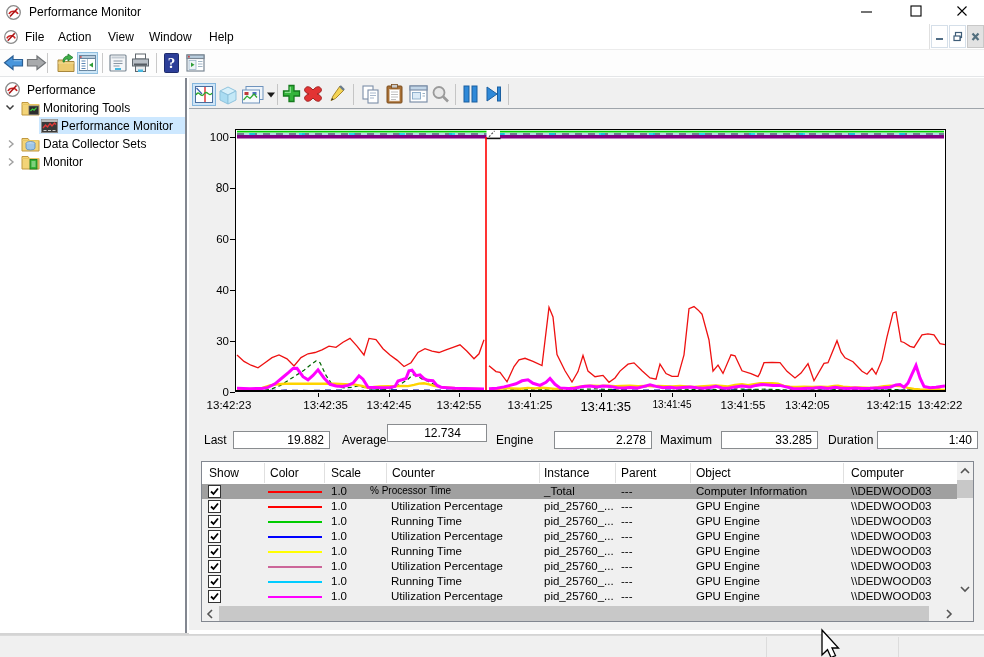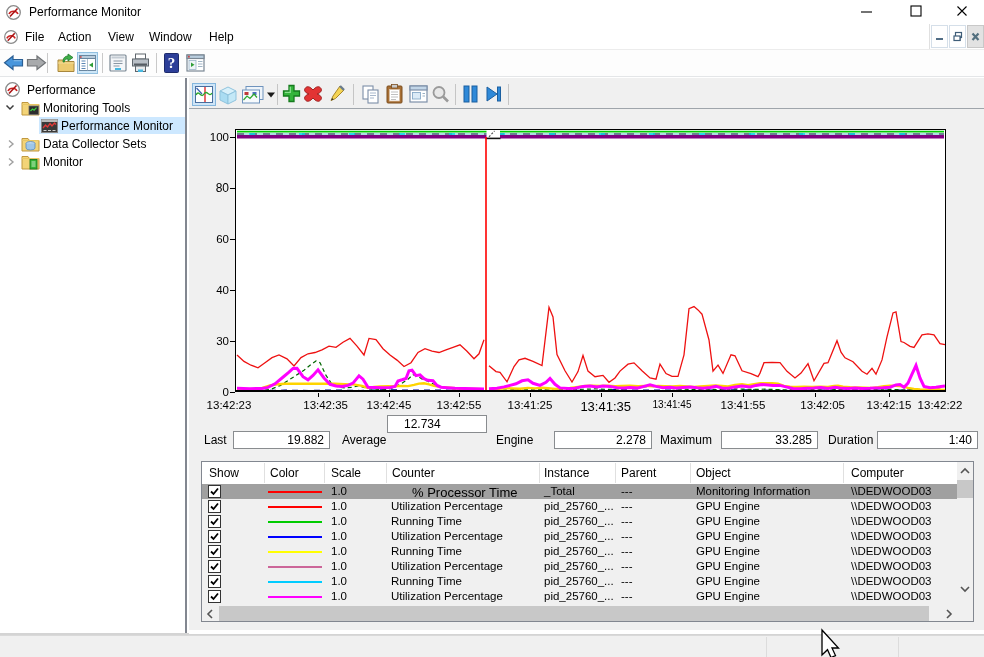--- a/index.html
+++ b/index.html
@@ -253,21 +253,21 @@
 <div class="abs" style="left:230px;top:341px;width:5px;height:1px;background:#000"></div>
 <div class="abs" style="left:230px;top:392px;width:5px;height:1px;background:#000"></div>
 <div class="abs" style="left:199px;top:399px;width:60px;text-align:center;font-size:11.5px">13:42:23</div>
 <div class="abs" style="left:288px;top:399px;width:60px;text-align:right;font-size:11.5px">13:42:35</div>
 <div class="abs" style="left:359px;top:399px;width:60px;text-align:center;font-size:11.5px">13:42:45</div>
 <div class="abs" style="left:429px;top:399px;width:60px;text-align:center;font-size:11.5px">13:42:55</div>
 <div class="abs" style="left:500px;top:399px;width:60px;text-align:center;font-size:11.5px">13:41:25</div>
 <div class="abs" style="left:571px;top:399px;width:60px;text-align:right;font-size:13px">13:41:35</div>
 <div class="abs" style="left:642px;top:399px;width:60px;text-align:center;font-size:10px">13:41:45</div>
 <div class="abs" style="left:713px;top:399px;width:60px;text-align:center;font-size:11.5px">13:41:55</div>
-<div class="abs" style="left:785px;top:399px;width:60px;text-align:right;font-size:11.5px">13:42:05</div>
+<div class="abs" style="left:785px;top:399px;width:60px;text-align:left;font-size:11.5px">13:42:05</div>
 <div class="abs" style="left:859px;top:399px;width:60px;text-align:center;font-size:11.5px">13:42:15</div>
 <div class="abs" style="left:910px;top:399px;width:60px;text-align:center;font-size:11.5px">13:42:22</div>
 <div class="abs" style="left:318px;top:393px;width:1px;height:4px;background:#000"></div>
 <div class="abs" style="left:389px;top:393px;width:1px;height:4px;background:#000"></div>
 <div class="abs" style="left:459px;top:393px;width:1px;height:4px;background:#000"></div>
 <div class="abs" style="left:530px;top:393px;width:1px;height:4px;background:#000"></div>
 <div class="abs" style="left:601px;top:393px;width:1px;height:4px;background:#000"></div>
 <div class="abs" style="left:672px;top:393px;width:1px;height:4px;background:#000"></div>
 <div class="abs" style="left:743px;top:393px;width:1px;height:4px;background:#000"></div>
 <div class="abs" style="left:815px;top:393px;width:1px;height:4px;background:#000"></div>
@@ -299,21 +299,21 @@
 <line x1="254" y1="7.8" x2="259.5" y2="2" stroke="#555" stroke-width="1.2" stroke-dasharray="2 1.6"></line>
 <line x1="250.8" y1="9.4" x2="265.5" y2="9.4" stroke="#111" stroke-width="1.6"></line>
 <line x1="251" y1="8" x2="251" y2="262" stroke="#ff0000" stroke-width="1.6"></line>
 <rect x="0.5" y="0.5" width="710" height="262" fill="none" stroke="#000" stroke-width="1"></rect>
 <line x1="0" y1="262" x2="711" y2="262" stroke="#000" stroke-width="2"></line>
 </svg>
 
 <div class="abs" style="left:204px;top:433px">Last</div>
 <div class="abs" style="left:233px;top:431px;width:97px;height:18px;background:#fff;border:1px solid #898c8f;text-align:right;padding:1px 5px 0 0">19.882</div>
 <div class="abs" style="left:342px;top:433px">Average</div>
-<div class="abs" style="left:387px;top:415px;width:100px;height:18px;background:#fff;border:1px solid #898c8f;text-align:left;padding:1px 5px 0 16px">12.734</div>
+<div class="abs" style="left:387px;top:424px;width:100px;height:18px;background:#fff;border:1px solid #898c8f;text-align:center;padding:1px 5px 0 16px">12.734</div>
 <div class="abs" style="left:496px;top:433px">Engine</div>
 <div class="abs" style="left:554px;top:431px;width:98px;height:18px;background:#fff;border:1px solid #898c8f;text-align:right;padding:1px 5px 0 0">2.278</div>
 <div class="abs" style="left:660px;top:433px">Maximum</div>
 <div class="abs" style="left:721px;top:431px;width:97px;height:18px;background:#fff;border:1px solid #898c8f;text-align:right;padding:1px 5px 0 0">33.285</div>
 <div class="abs" style="left:828px;top:433px">Duration</div>
 <div class="abs" style="left:877px;top:431px;width:101px;height:18px;background:#fff;border:1px solid #898c8f;text-align:right;padding:1px 5px 0 0">1:40</div>
 
 <div class="abs" style="left:201px;top:461px;width:773px;height:161px;background:#f0f0f0;border:1px solid #828790"></div>
 <div class="abs" style="left:202px;top:462px;width:755px;height:22px;background:#fff"></div>
 <div class="abs" style="left:264px;top:463px;width:1px;height:20px;background:#e0e0e0"></div>
@@ -330,24 +330,24 @@
 <div class="abs" style="left:544px;top:466px">Instance</div>
 <div class="abs" style="left:621px;top:466px">Parent</div>
 <div class="abs" style="left:696px;top:466px">Object</div>
 <div class="abs" style="left:851px;top:466px">Computer</div>
 <div class="abs" style="left:202px;top:484px;width:755px;height:15px;background:#a0a0a0"></div>
 <div class="abs" style="left:208px;top:485px;width:13px;height:13px;background:#fff;border:1px solid #333"><svg width="11" height="11" viewBox="0 0 11 11">
       <path d="M2 5.5 L4.5 8 L9 2.5" fill="none" stroke="#000" stroke-width="1.8"></path>
     </svg></div>
 <div class="abs" style="left:268px;top:491px;width:54px;height:1.5px;background:#ff0000"></div>
 <div class="abs" style="left:331px;top:485px;font-size:11.5px">1.0</div>
-<div class="abs" style="left:412px;top:485px;font-size:13px">% Processor Time</div>
+<div class="abs" style="left:370px;top:485px;font-size:10px">% Processor Time</div>
 <div class="abs" style="left:544px;top:485px;font-size:11.5px">_Total</div>
 <div class="abs" style="left:621px;top:485px;font-size:11.5px">---</div>
-<div class="abs" style="left:696px;top:485px;font-size:11.5px">Monitoring Information</div>
+<div class="abs" style="left:696px;top:485px;font-size:11.5px">Computer Information</div>
 <div class="abs" style="left:851px;top:485px;font-size:11.5px">\\DEDWOOD03</div>
 <div class="abs" style="left:202px;top:499px;width:755px;height:15px;background:#f0f0f0"></div>
 <div class="abs" style="left:208px;top:500px;width:13px;height:13px;background:#fff;border:1px solid #333"><svg width="11" height="11" viewBox="0 0 11 11">
       <path d="M2 5.5 L4.5 8 L9 2.5" fill="none" stroke="#000" stroke-width="1.8"></path>
     </svg></div>
 <div class="abs" style="left:268px;top:506px;width:54px;height:1.5px;background:#ff0000"></div>
 <div class="abs" style="left:331px;top:500px;font-size:11.5px">1.0</div>
 <div class="abs" style="left:391px;top:500px;font-size:11.5px">Utilization Percentage</div>
 <div class="abs" style="left:544px;top:500px;font-size:11.5px">pid_25760_...</div>
 <div class="abs" style="left:621px;top:500px;font-size:11.5px">---</div>

